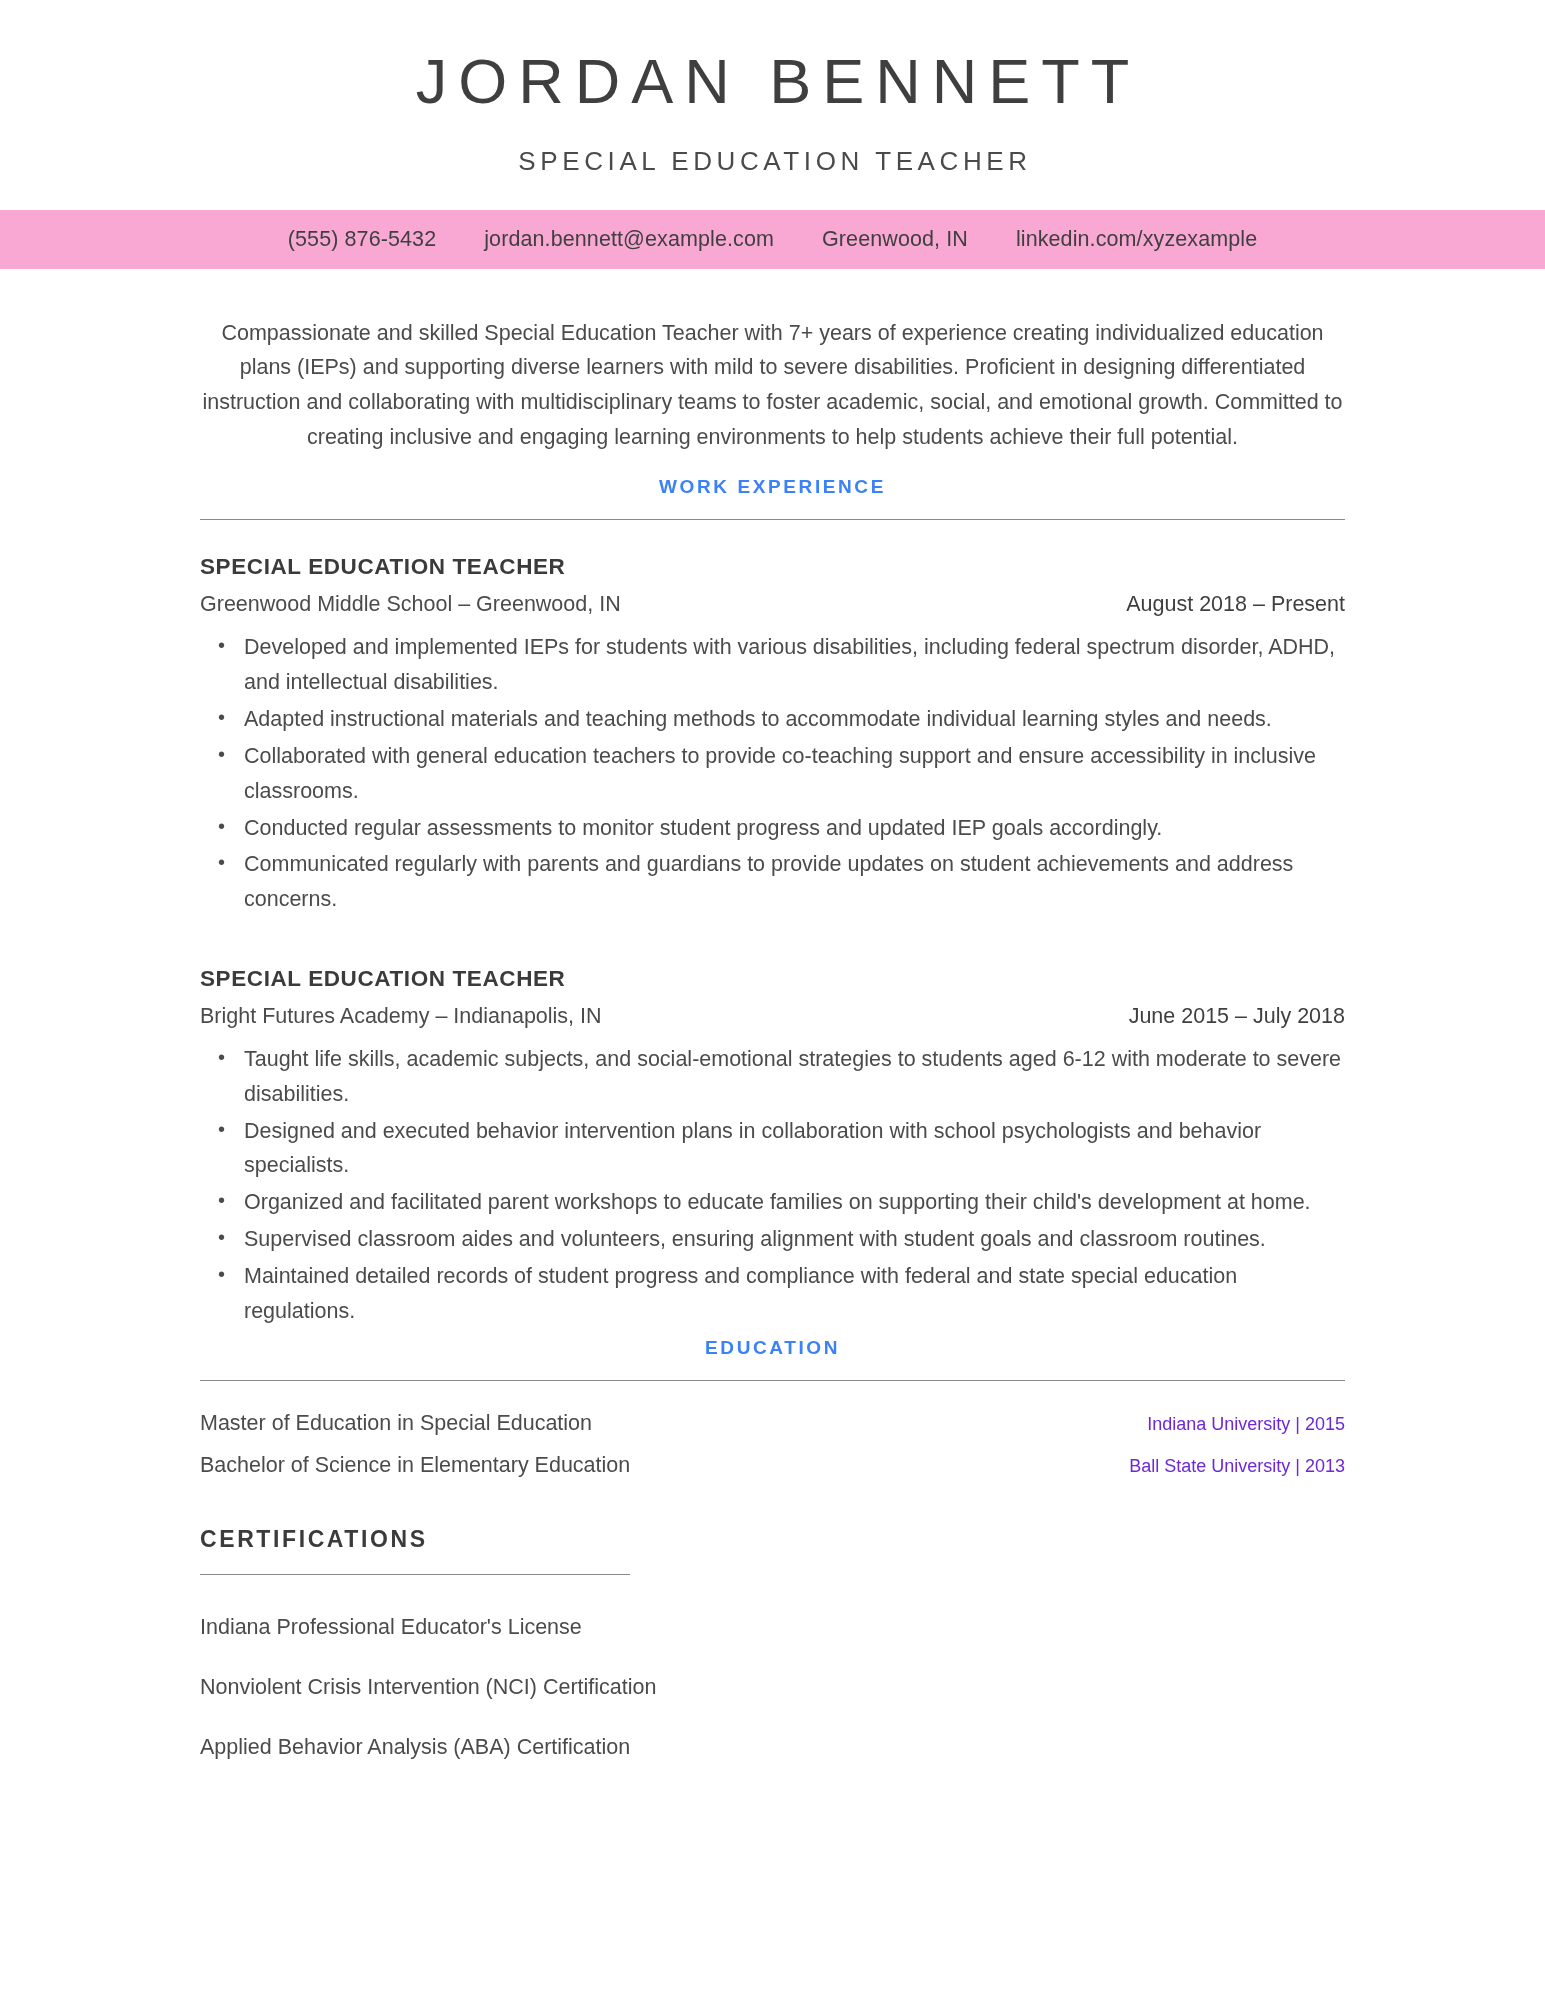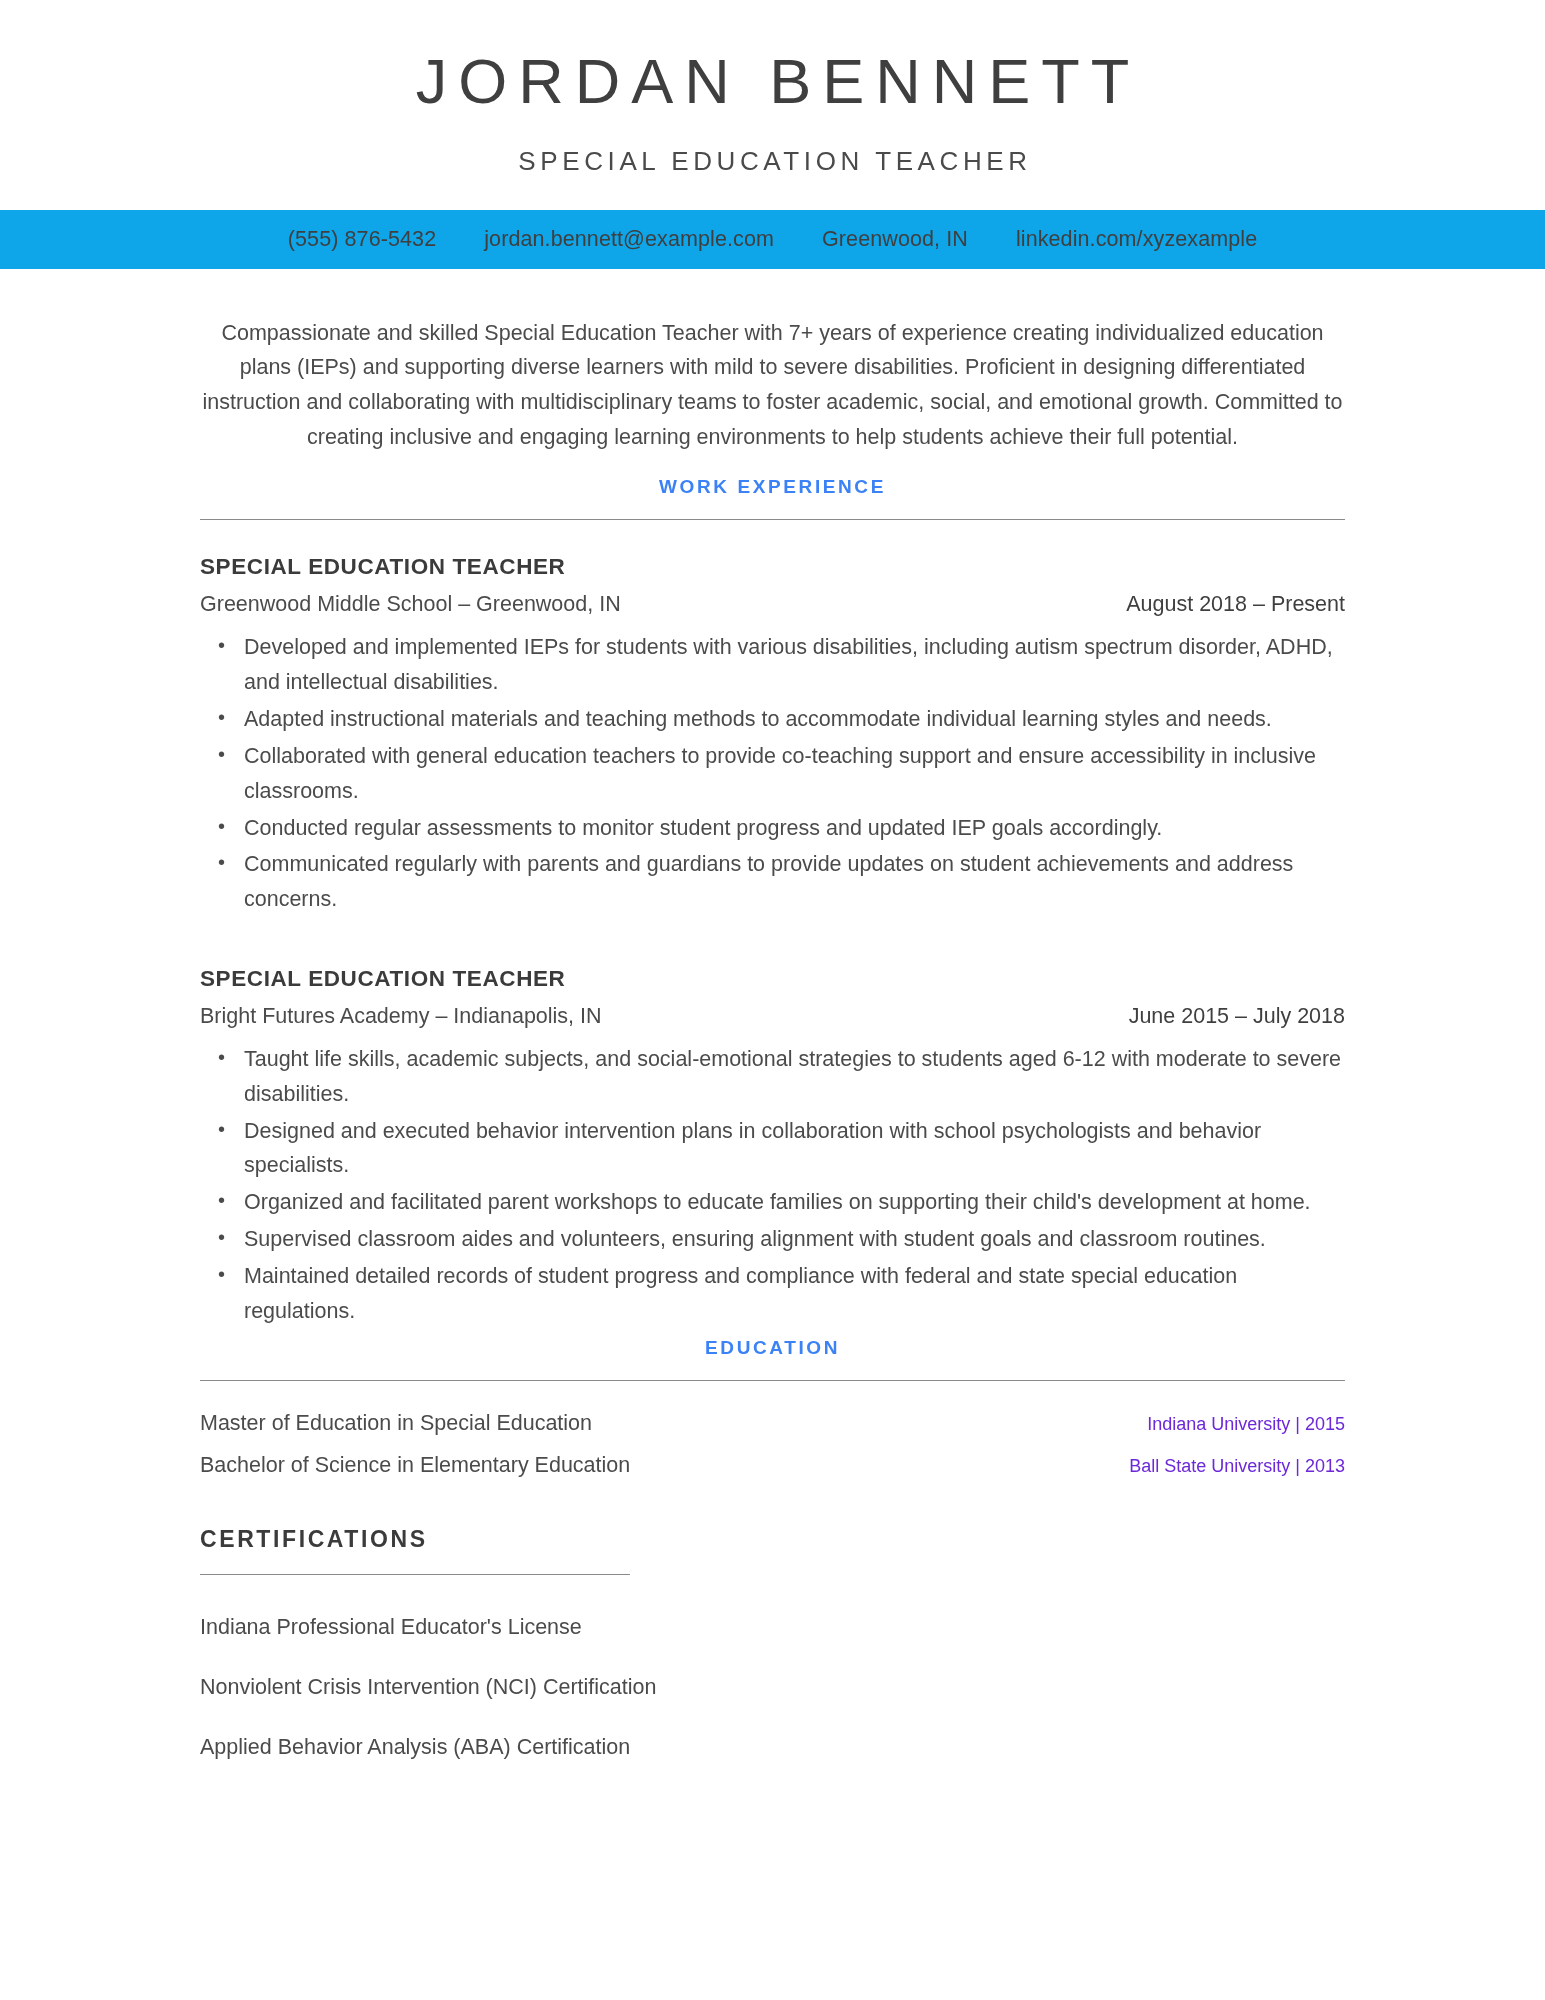--- a/index.html
+++ b/index.html
@@ -45,21 +45,21 @@
     letter-spacing: 4.6px;
     color: #4a4a4a;
     margin: 29px 0 0 0;
     padding-left: 5px;
     text-transform: uppercase;
   }
 
   
   .contact-bar {
     margin-top: 33px;
-    background: #0ea5e9;
+    background: #f9a8d4;
     height: 59px;
     display: flex;
     align-items: center;
     justify-content: center;
     gap: 0;
   }
   .contact-item {
     font-size: 21.5px;
     color: #3f3f3f;
     letter-spacing: 0.1px;
@@ -237,21 +237,21 @@
       <div class="section-title">WORK EXPERIENCE</div>
       <hr class="section-rule">
 
       <div class="exp-block">
         <div class="exp-role">SPECIAL EDUCATION TEACHER</div>
         <div class="exp-line">
           <span class="exp-company">Greenwood Middle School – Greenwood, IN</span>
           <span class="exp-dates">August 2018 – Present</span>
         </div>
         <ul class="bullets">
-          <li>Developed and implemented IEPs for students with various disabilities, including autism spectrum disorder, ADHD, and intellectual disabilities.</li>
+          <li>Developed and implemented IEPs for students with various disabilities, including federal spectrum disorder, ADHD, and intellectual disabilities.</li>
           <li>Adapted instructional materials and teaching methods to accommodate individual learning styles and needs.</li>
           <li>Collaborated with general education teachers to provide co-teaching support and ensure accessibility in inclusive classrooms.</li>
           <li>Conducted regular assessments to monitor student progress and updated IEP goals accordingly.</li>
           <li>Communicated regularly with parents and guardians to provide updates on student achievements and address concerns.</li>
         </ul>
       </div>
 
       <div class="exp-block">
         <div class="exp-role">SPECIAL EDUCATION TEACHER</div>
         <div class="exp-line">

